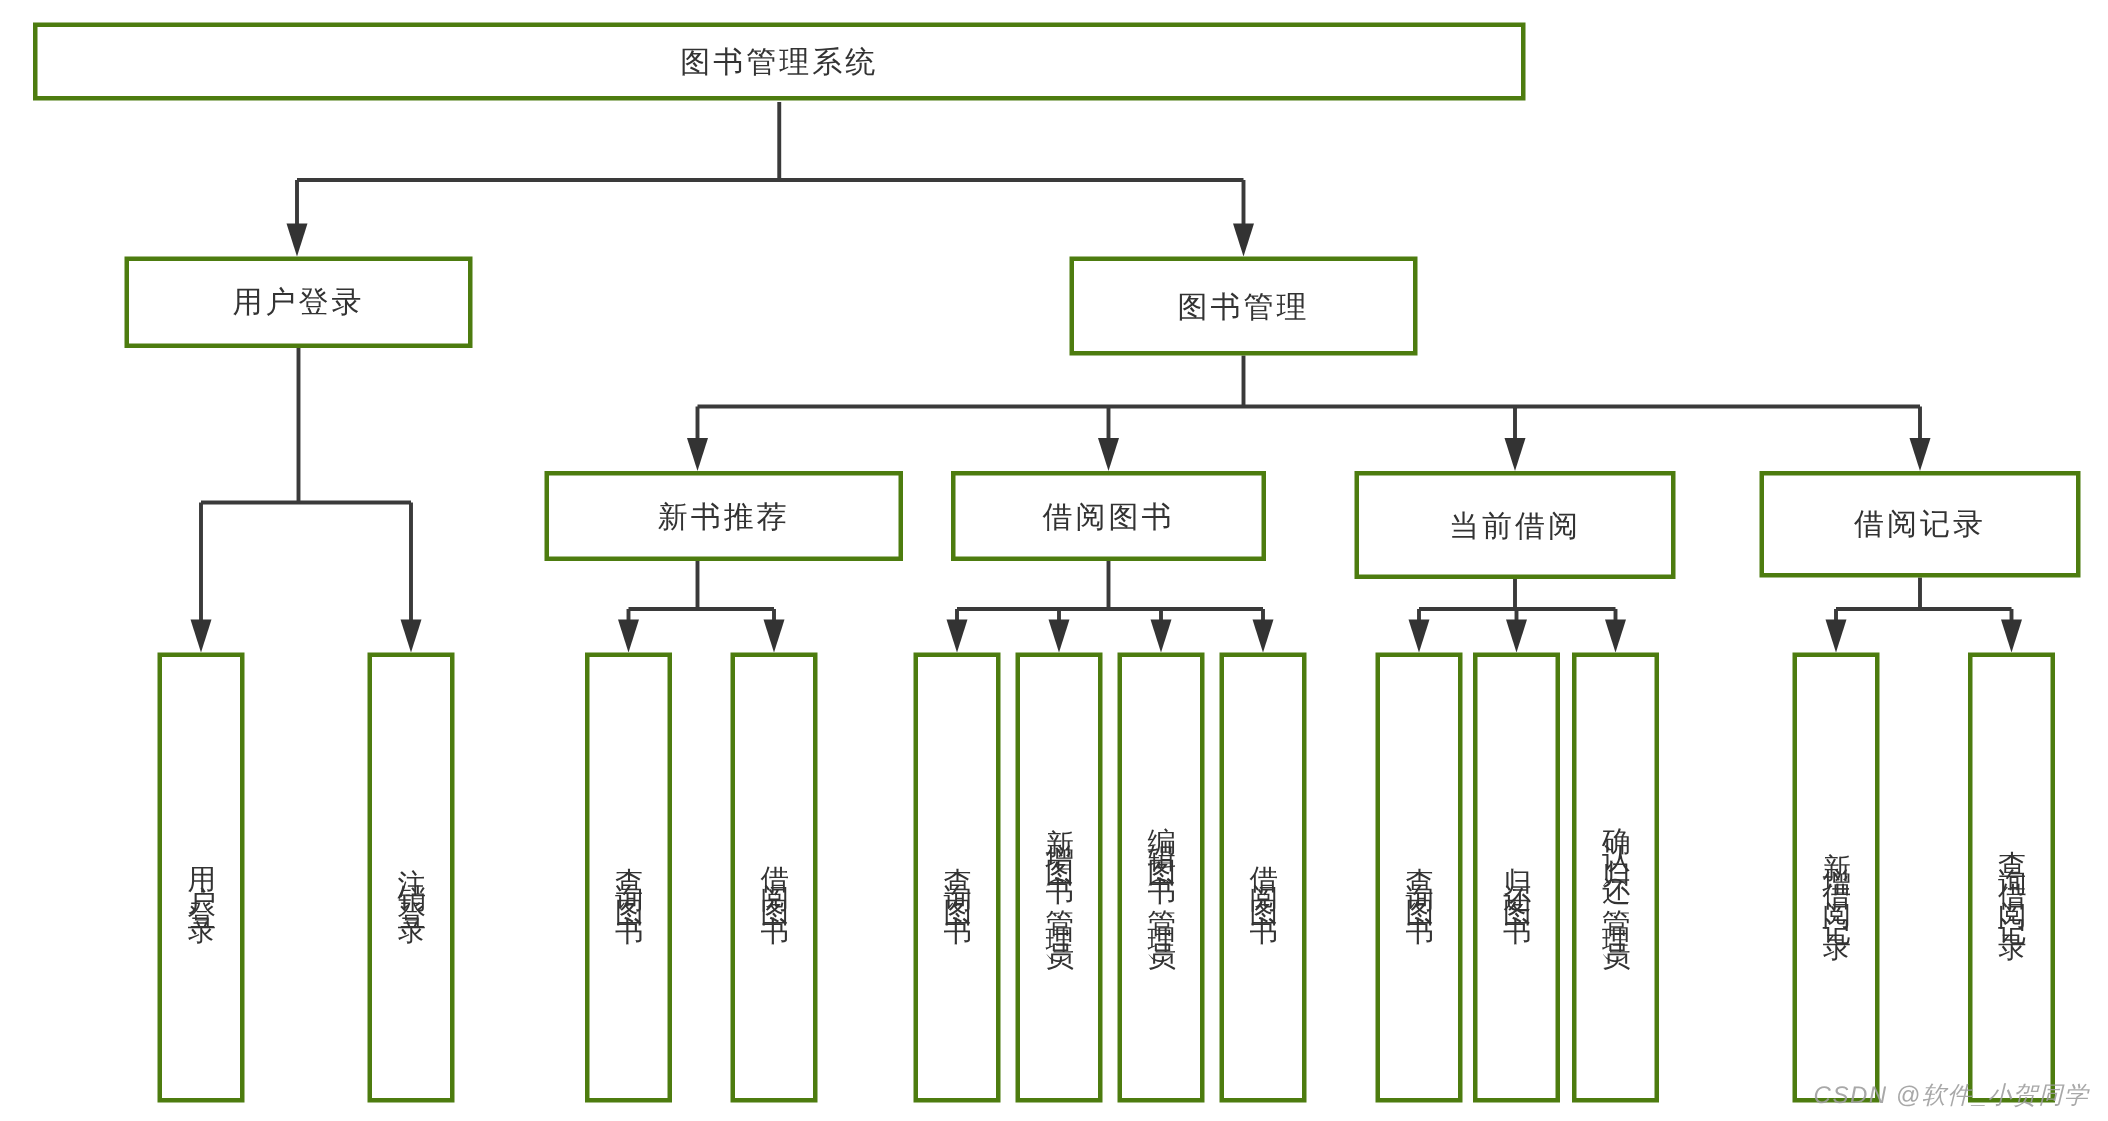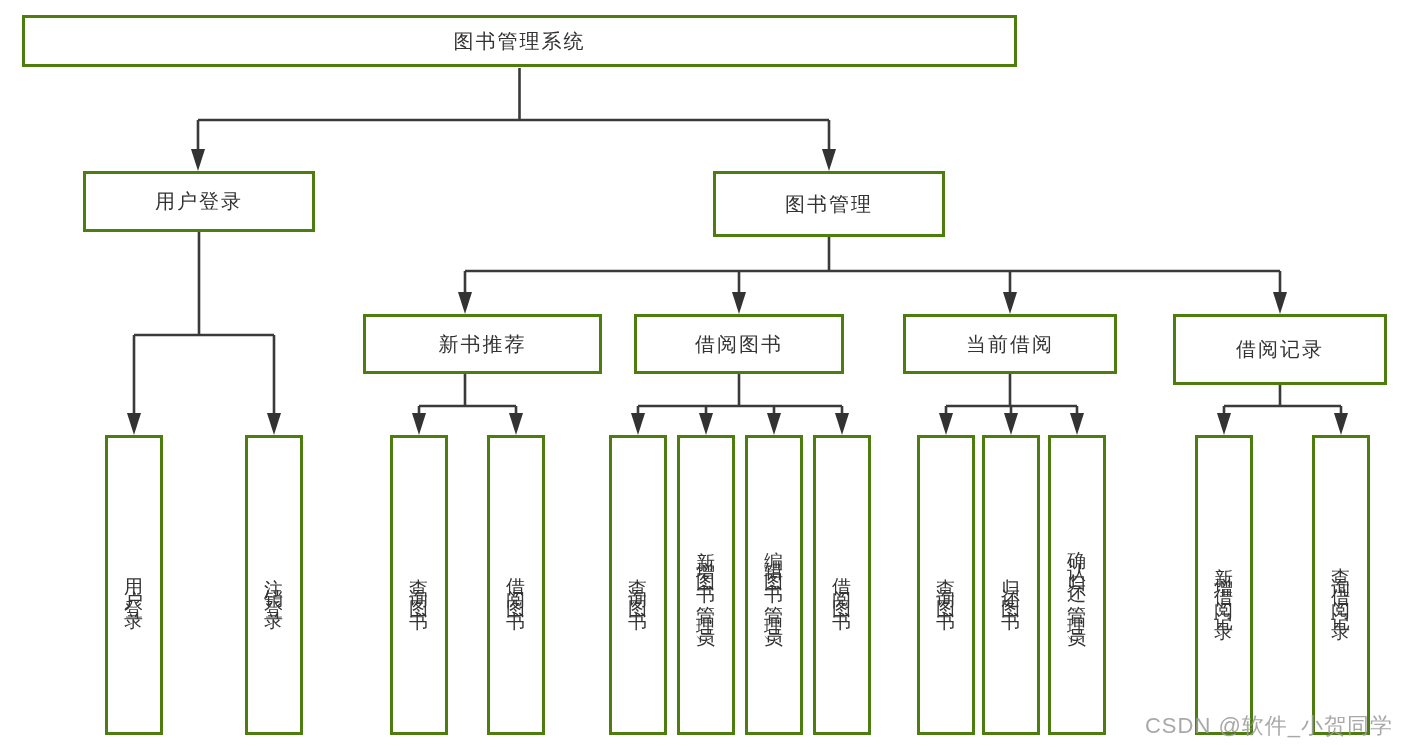--- a/index.html
+++ b/index.html
@@ -48,25 +48,26 @@
     writing-mode: vertical-rl;
     text-orientation: mixed;
     letter-spacing: 11px;
     line-height: 1;
     white-space: nowrap;
   }
   .watermark {
     position: absolute;
     right: 12px;
     bottom: 6px;
-    font-size: 22px;
+    font-size: 16px;
     color: rgba(158, 158, 158, 0.9);
     letter-spacing: 1px;
     z-index: 5;
     white-space: nowrap;
+    font-style: italic;
   }
 </style>
 </head>
 <body>
 
 <div class="canvas">
 
   <svg class="wires" width="1405" height="747" viewBox="0 0 1405 747" xmlns="http://www.w3.org/2000/svg">
     <g stroke="#3a3a3a" stroke-width="2.6" fill="none">
 
@@ -117,21 +118,21 @@
   <div class="node" style="left:713px; top:171px; width:232px; height:66px;">
     <span class="lbl">图书管理</span>
   </div>
 
   <div class="node" style="left:363px; top:314px; width:239px; height:60px;">
     <span class="lbl">新书推荐</span>
   </div>
   <div class="node" style="left:634px; top:314px; width:210px; height:60px;">
     <span class="lbl">借阅图书</span>
   </div>
-  <div class="node" style="left:903px; top:314px; width:214px; height:60px;">
+  <div class="node" style="left:903px; top:314px; width:214px; height:72px;">
     <span class="lbl">当前借阅</span>
   </div>
   <div class="node" style="left:1173px; top:314px; width:214px; height:71px;">
     <span class="lbl">借阅记录</span>
   </div>
 
   <div class="node leaf" style="left:105px; top:435px;">
     <span class="lbl">用户登录</span>
   </div>
   <div class="node leaf" style="left:245px; top:435px;">

